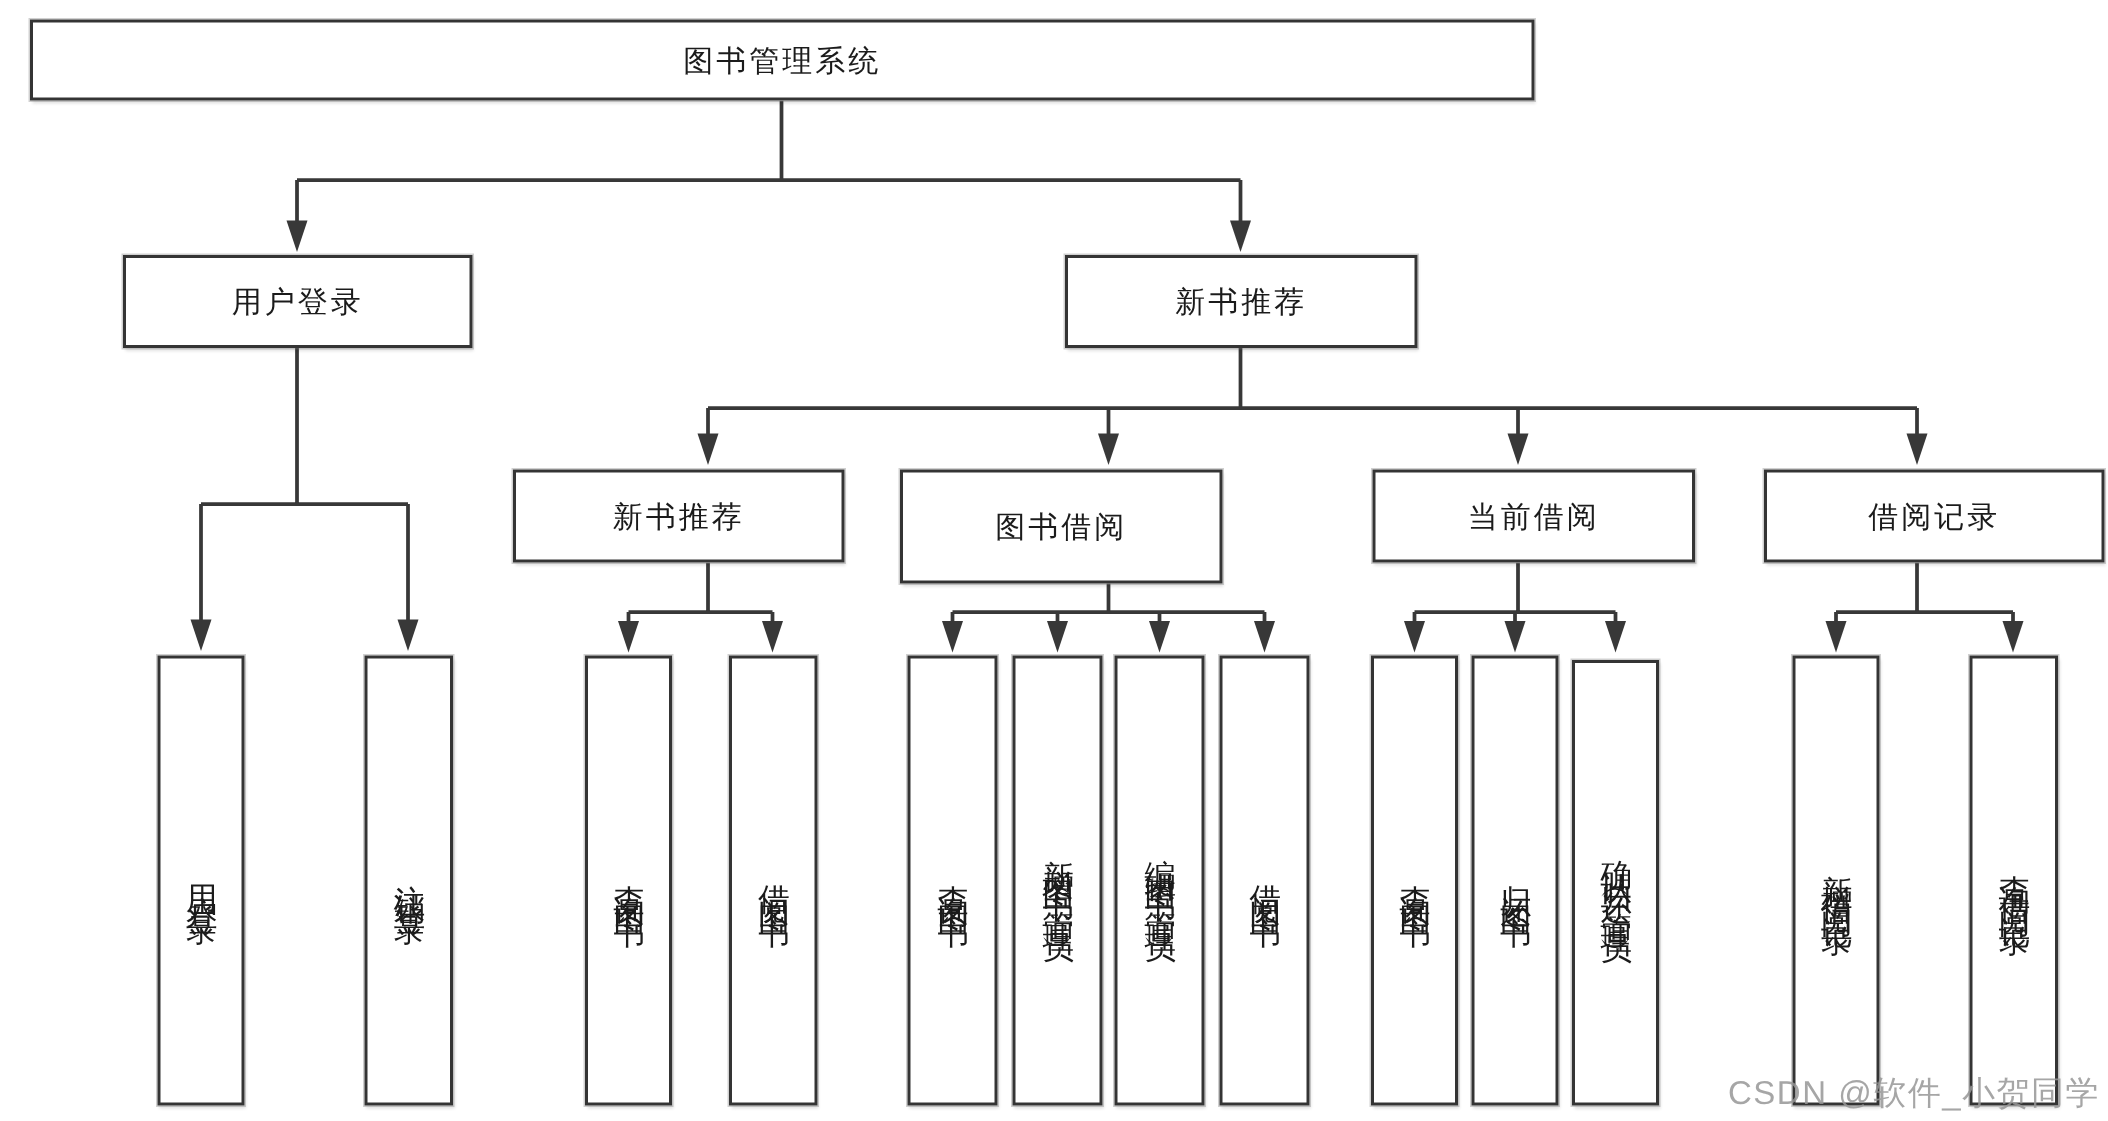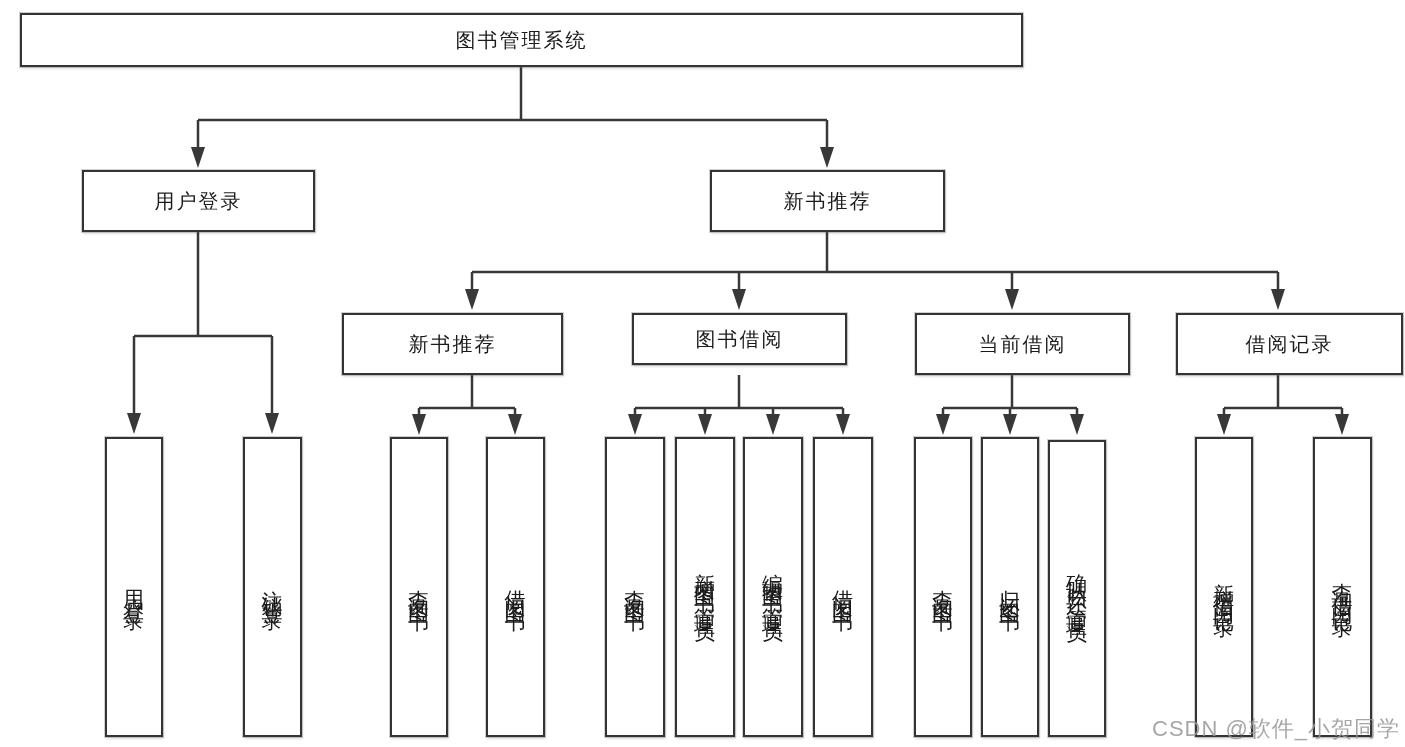--- a/index.html
+++ b/index.html
@@ -104,21 +104,21 @@
   <div class="node hnode" style="left:82px; top:170px; width:233px; height:62px;">
     <span>用户登录</span>
   </div>
   <div class="node hnode" style="left:710px; top:170px; width:235px; height:62px;">
     <span>新书推荐</span>
   </div>
 
   <div class="node hnode" style="left:342px; top:313px; width:221px; height:62px;align-items:center;">
     <span>新书推荐</span>
   </div>
-  <div class="node hnode" style="left:632px; top:313px; width:215px; height:52px;">
+  <div class="node hnode" style="left:600px; top:313px; width:215px; height:76px;">
     <span>图书借阅</span>
   </div>
   <div class="node hnode" style="left:905px; top:313px; width:215px; height:62px;margin-left:10px;">
     <span>当前借阅</span>
   </div>
   <div class="node hnode" style="left:1165px; top:313px; width:227px; height:62px;margin-left:11px;">
     <span>借阅记录</span>
   </div>
 
   <div class="node vnode" style="left:105px; top:437px; width:58px; height:300px;">

